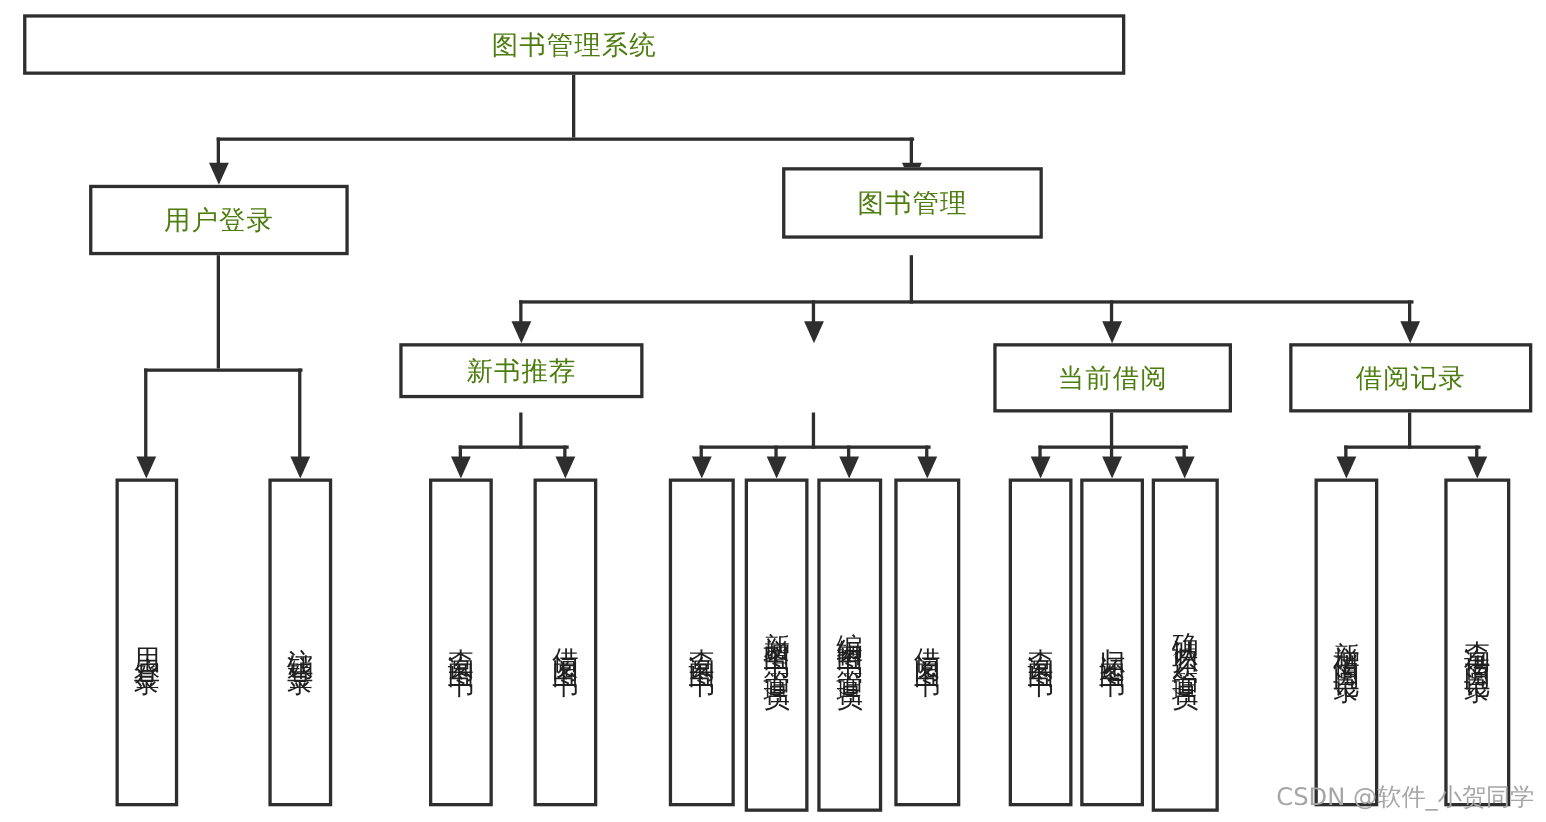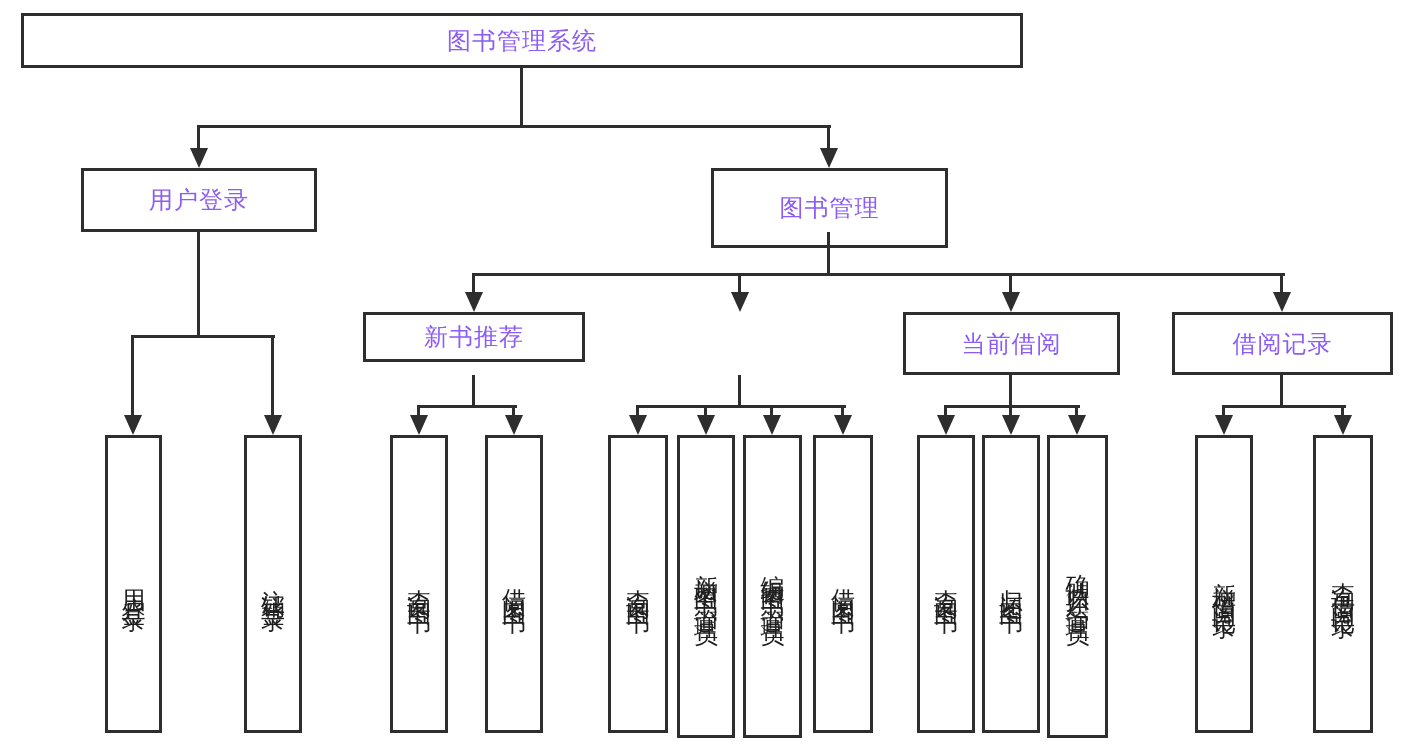--- a/index.html
+++ b/index.html
@@ -17,21 +17,21 @@
     border:3px solid #2e2e2e;
     background:#ffffff;
     display:flex;
     align-items:center;
     justify-content:center;
   }
   .hlabel{
     font-size:24px;
     letter-spacing:1px;
     white-space:nowrap;
-    color:#8b5cf6;
+    color:#4d7c0f;
   }
   .vlabel{
     writing-mode:vertical-rl;
     text-orientation:mixed;
     font-size:24px;
     letter-spacing:7px;
     white-space:nowrap;
     color:#1f1f1f;
   }
   .vline{position:absolute;width:3px;background:#2e2e2e;}
@@ -66,21 +66,21 @@
   </div>
 
   <div class="vline" style="left:520px;top:68px;height:57px"></div>
   <div class="hline" style="left:197px;top:125px;width:634px"></div>
   <div class="arrow" style="left:190px;top:125px;height:43px"></div>
   <div class="arrow" style="left:820px;top:125px;height:43px"></div>
 
   <div class="box" style="left:81px;top:168px;width:236px;height:64px">
     <span class="hlabel">用户登录</span>
   </div>
-  <div class="box" style="left:711px;top:168px;width:237px;height:80px">
+  <div class="box" style="left:711px;top:152px;width:237px;height:65px">
     <span class="hlabel">图书管理</span>
   </div>
 
   <div class="vline" style="left:197px;top:232px;height:103px"></div>
   <div class="hline" style="left:131px;top:335px;width:144px"></div>
   <div class="arrow" style="left:124px;top:335px;height:100px"></div>
   <div class="arrow" style="left:264px;top:335px;height:100px"></div>
 
   <div class="vline" style="left:827px;top:232px;height:44px"></div>
   <div class="hline" style="left:472px;top:273px;width:813px"></div>
@@ -159,14 +159,15 @@
     <span class="vlabel">确认归还（管理员）</span>
   </div>
 
   <div class="box" style="left:1195px;top:435px;width:58px;height:298px">
     <span class="vlabel">新增借阅记录</span>
   </div>
   <div class="box" style="left:1313px;top:435px;width:60px;height:298px">
     <span class="vlabel">查询借阅记录</span>
   </div>
 
+  <div class="watermark">CSDN @软件_小贺同学</div>
 
 </div>
 
 </body></html>

